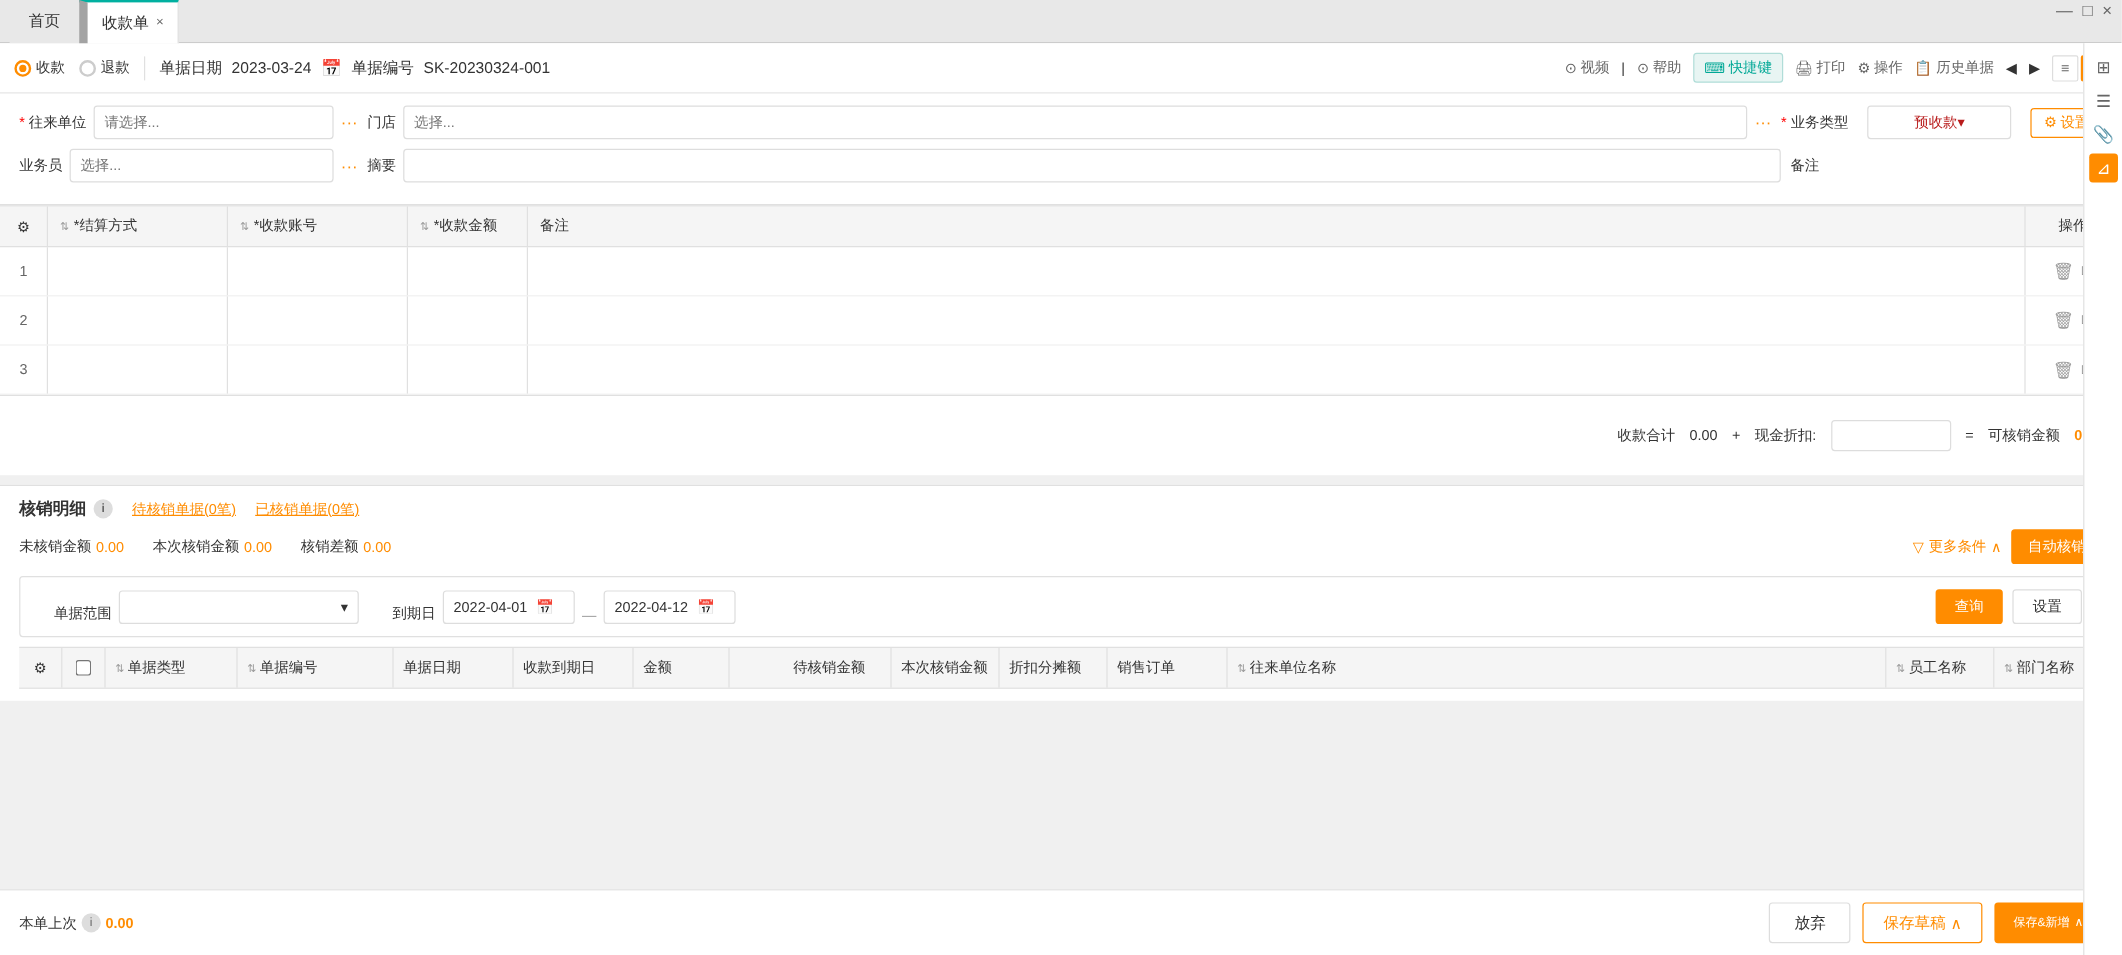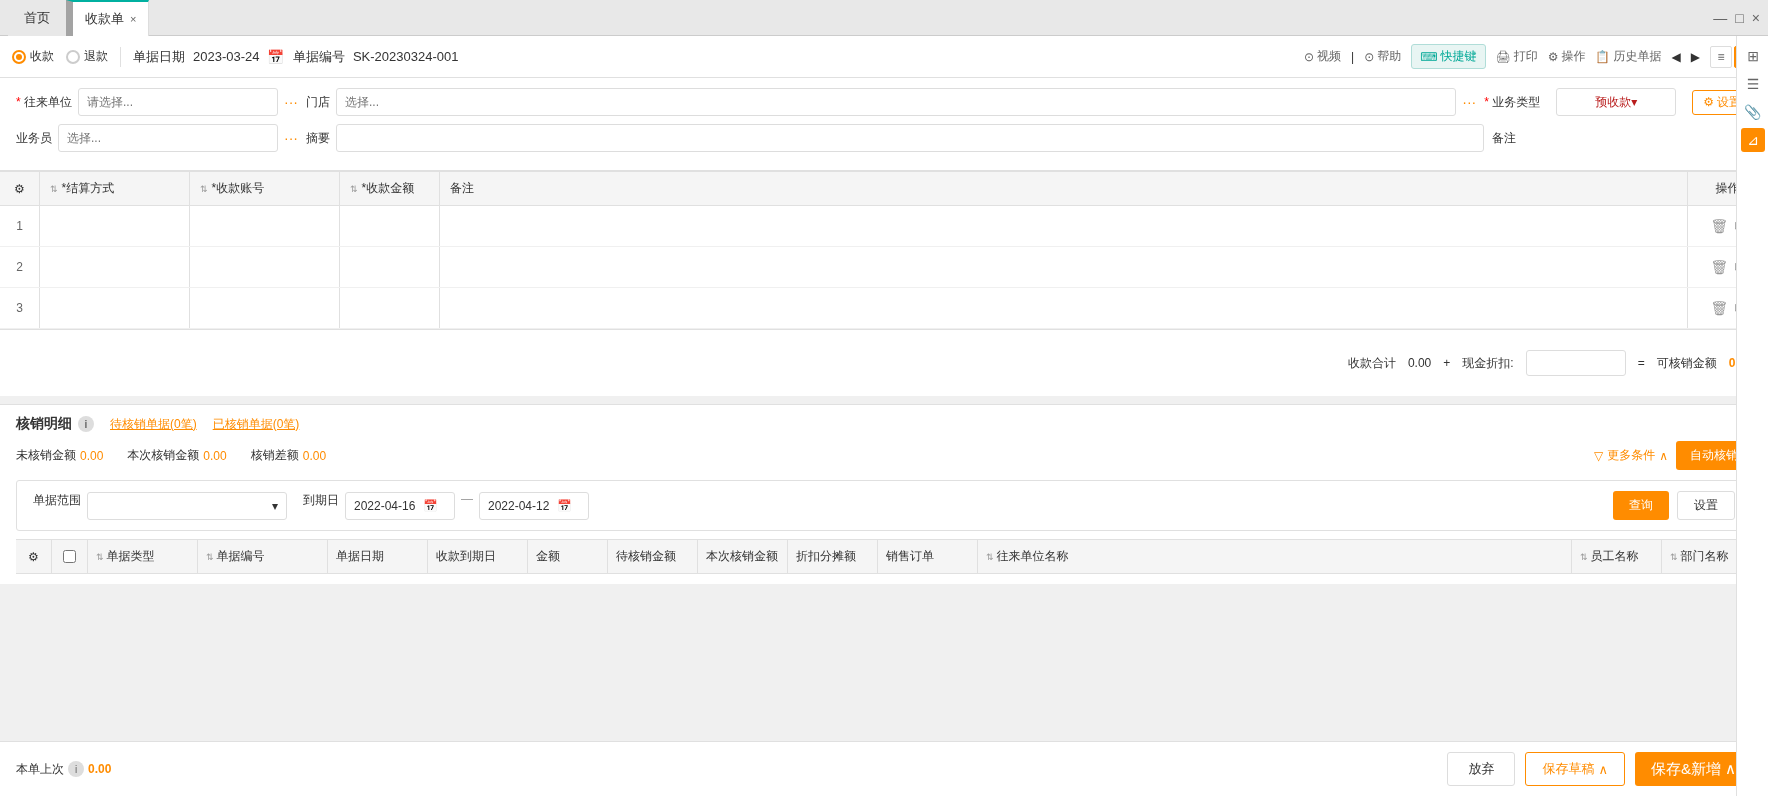--- a/index.html
+++ b/index.html
@@ -1,19 +1,19 @@
 <!DOCTYPE html>
 <html><head>
   <meta charset="utf-8">
   <style>
     * { box-sizing: border-box; margin: 0; padding: 0; }
     body { font-family: 'Microsoft YaHei', Arial, sans-serif; font-size: 12px; background: #f0f0f0; color: #333; height: 796px; overflow: hidden; }
 
     
-    .tab-bar { display: flex; align-items: center; background: #e8e8e8; height: 36px; padding: 0 8px; border-bottom: 1px solid #ccc; }
+    .tab-bar { display: flex; background: #e8e8e8; height: 36px; padding: 0 8px; border-bottom: 1px solid #ccc; }
     .tab-home { padding: 0 16px; height: 36px; display: flex; align-items: center; background: #e8e8e8; color: #333; font-size: 13px; cursor: pointer; }
     .tab-active { background: #fff; color: #333; border-top: 2px solid #00b0a0; border-left: 7px solid #a3a3a3; border-right: 1px solid #ddd; border-bottom: none; padding: 0 12px; height: 36px; display: flex; align-items: center; gap: 6px; font-size: 13px; }
     .tab-close { cursor: pointer; color: #666; font-size: 11px; }
     .window-controls { margin-left: auto; display: flex; gap: 8px; }
     .win-btn { cursor: pointer; color: #666; font-size: 14px; }
 
     
     .toolbar { background: #fff; padding: 8px 12px; display: flex; align-items: center; gap: 8px; border-bottom: 1px solid #e0e0e0; }
     .radio-group { display: flex; gap: 12px; align-items: center; }
     .radio-item { display: flex; align-items: center; gap: 4px; cursor: pointer; }
@@ -76,55 +76,55 @@
     .tab-link { color: #ff8c00; cursor: pointer; font-size: 12px; text-decoration: underline; }
     .verify-stats { display: flex; align-items: center; gap: 24px; margin-bottom: 10px; font-size: 12px; }
     .verify-stat { display: flex; align-items: center; gap: 4px; }
     .stat-val { color: #ff8c00; }
     .verify-right { margin-left: auto; display: flex; align-items: center; gap: 8px; }
     .filter-btn { display: flex; align-items: center; gap: 4px; color: #ff8c00; cursor: pointer; font-size: 12px; }
     .auto-verify-btn { background: #ff8c00; color: #fff; border: none; padding: 6px 14px; border-radius: 3px; cursor: pointer; font-size: 12px; }
 
     
     .filter-row { display: flex; align-items: center; gap: 16px; padding: 8px 0; border: 1px solid #e0e0e0; border-radius: 3px; padding: 10px 16px; margin-bottom: 8px; }
-    .filter-item { display: flex; align-items: flex-start; gap: 6px; font-size: 12px; }
+    .filter-item { display: flex; align-items: flex-end; gap: 6px; font-size: 12px; margin-left: 12px; }
     .filter-label { color: #333; white-space: nowrap; }
     .filter-select { height: 28px; border: 1px solid #ddd; border-radius: 3px; padding: 0 8px; font-size: 12px; min-width: 160px; display: flex; align-items: center; justify-content: space-between; cursor: pointer; }
     .date-input { height: 28px; border: 1px solid #ddd; border-radius: 3px; padding: 0 8px 0 8px; font-size: 12px; width: 110px; display: flex; align-items: center; gap: 4px; }
     .date-dash { color: #999; }
     .filter-actions { margin-left: auto; display: flex; gap: 8px; }
     .btn-query { background: #ff8c00; color: #fff; border: none; padding: 5px 16px; border-radius: 3px; cursor: pointer; font-size: 12px; }
     .btn-set { background: #fff; color: #333; border: 1px solid #ddd; padding: 5px 16px; border-radius: 3px; cursor: pointer; font-size: 12px; }
 
     
     .data-table { background: #fff; }
     .data-thead { display: flex; background: #f5f5f5; border-top: 1px solid #e0e0e0; border-bottom: 1px solid #e0e0e0; }
     .dth { padding: 8px 8px; font-size: 12px; color: #333; border-right: 1px solid #e0e0e0; display: flex; align-items: center; gap: 3px; white-space: nowrap; }
     .dth-gear { width: 36px; justify-content: center; }
     .dth-check { width: 36px; justify-content: center; }
     .dth-type { width: 110px; }
     .dth-no { width: 130px; }
     .dth-date { width: 100px; }
     .dth-due { width: 100px; }
     .dth-amount { width: 80px; }
-    .dth-pending { width: 90px; }
+    .dth-pending { width: 90px; margin-left: 45px; }
     .dth-verify { width: 90px; }
     .dth-discount { width: 90px; }
     .dth-order { width: 100px; }
     .dth-partner { flex: 1; min-width: 120px; }
     .dth-staff { width: 90px; }
     .dth-dept { width: 90px; }
 
     
     .footer { position: fixed; bottom: 0; left: 0; right: 0; background: #fff; border-top: 1px solid #e0e0e0; padding: 10px 16px; display: flex; align-items: center; }
     .footer-info { font-size: 12px; color: #333; display: flex; align-items: center; gap: 4px; }
     .footer-actions { margin-left: auto; display: flex; gap: 10px; }
     .btn-abandon { background: #fff; color: #333; border: 1px solid #ddd; padding: 7px 20px; border-radius: 3px; cursor: pointer; font-size: 13px; }
     .btn-draft { background: #fff; color: #ff8c00; border: 1px solid #ff8c00; padding: 7px 16px; border-radius: 3px; cursor: pointer; font-size: 13px; display: flex; align-items: center; gap: 4px; }
-    .btn-save-new { background: #ff8c00; color: #fff; border: none; padding: 7px 16px; border-radius: 3px; cursor: pointer; font-size: 15px; display: flex; align-items: center; gap: 4px; }
+    .btn-save-new { background: #ff8c00; color: #fff; border: none; padding: 7px 16px; border-radius: 3px; cursor: pointer; font-size: 10px; display: flex; align-items: center; gap: 4px; }
 
     
     .right-sidebar { position: fixed; right: 0; top: 36px; width: 32px; display: flex; flex-direction: column; gap: 4px; padding: 8px 4px; background: #fff; border-left: 1px solid #e0e0e0; z-index: 10; height: calc(100% - 36px); }
     .sidebar-icon { width: 24px; height: 24px; display: flex; align-items: center; justify-content: center; cursor: pointer; color: #666; font-size: 14px; }
     .sort-arrows { font-size: 9px; color: #999; }
   </style>
 </head>
 <body>
 
 <div class="tab-bar">
@@ -338,21 +338,21 @@
     <div class="filter-item">
       <span class="filter-label">单据范围</span>
       <div class="filter-select" style="min-width:200px;">
         <span></span>
         <span>▾</span>
       </div>
     </div>
     <div class="filter-item">
       <span class="filter-label">到期日</span>
       <div class="date-input">
-        <span>2022-04-16</span>
+        <span>2022-04-01</span>
         <span style="color:#999; margin-left:4px;">📅</span>
       </div>
       <span class="date-dash">—</span>
       <div class="date-input">
         <span>2022-04-12</span>
         <span style="color:#999; margin-left:4px;">📅</span>
       </div>
     </div>
     <div class="filter-actions">
       <button class="btn-query">查询</button>

